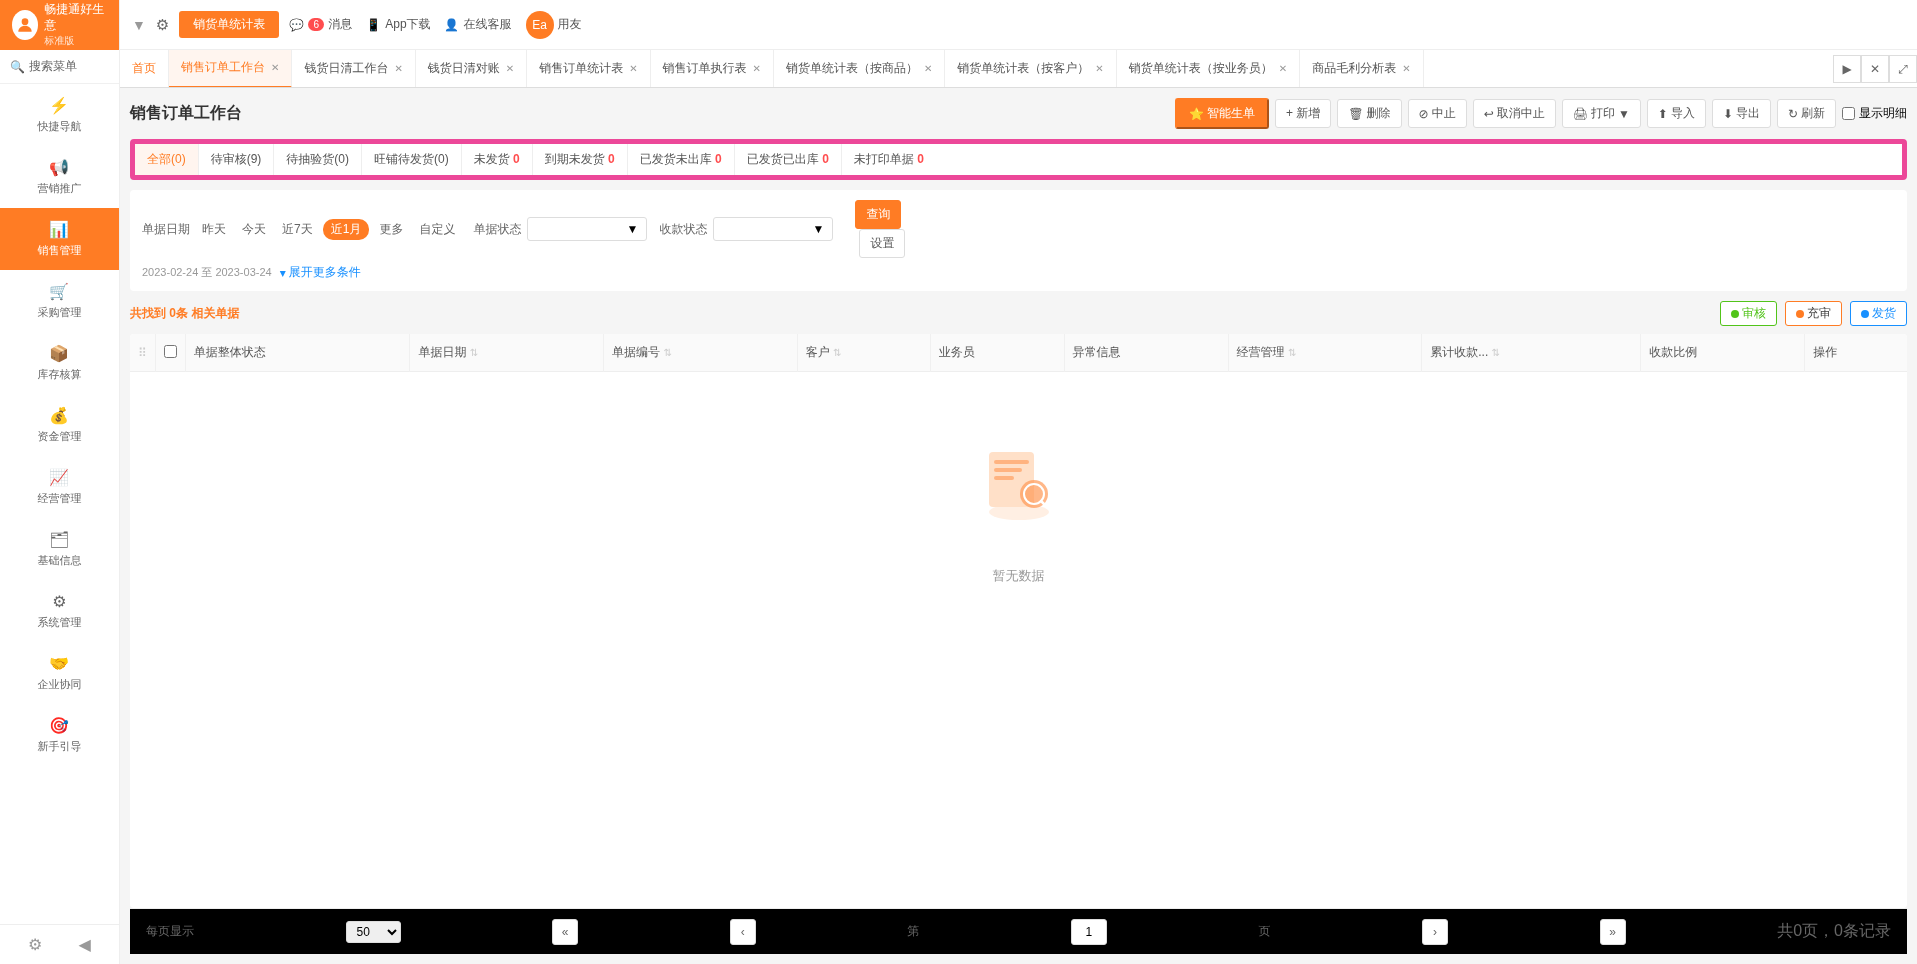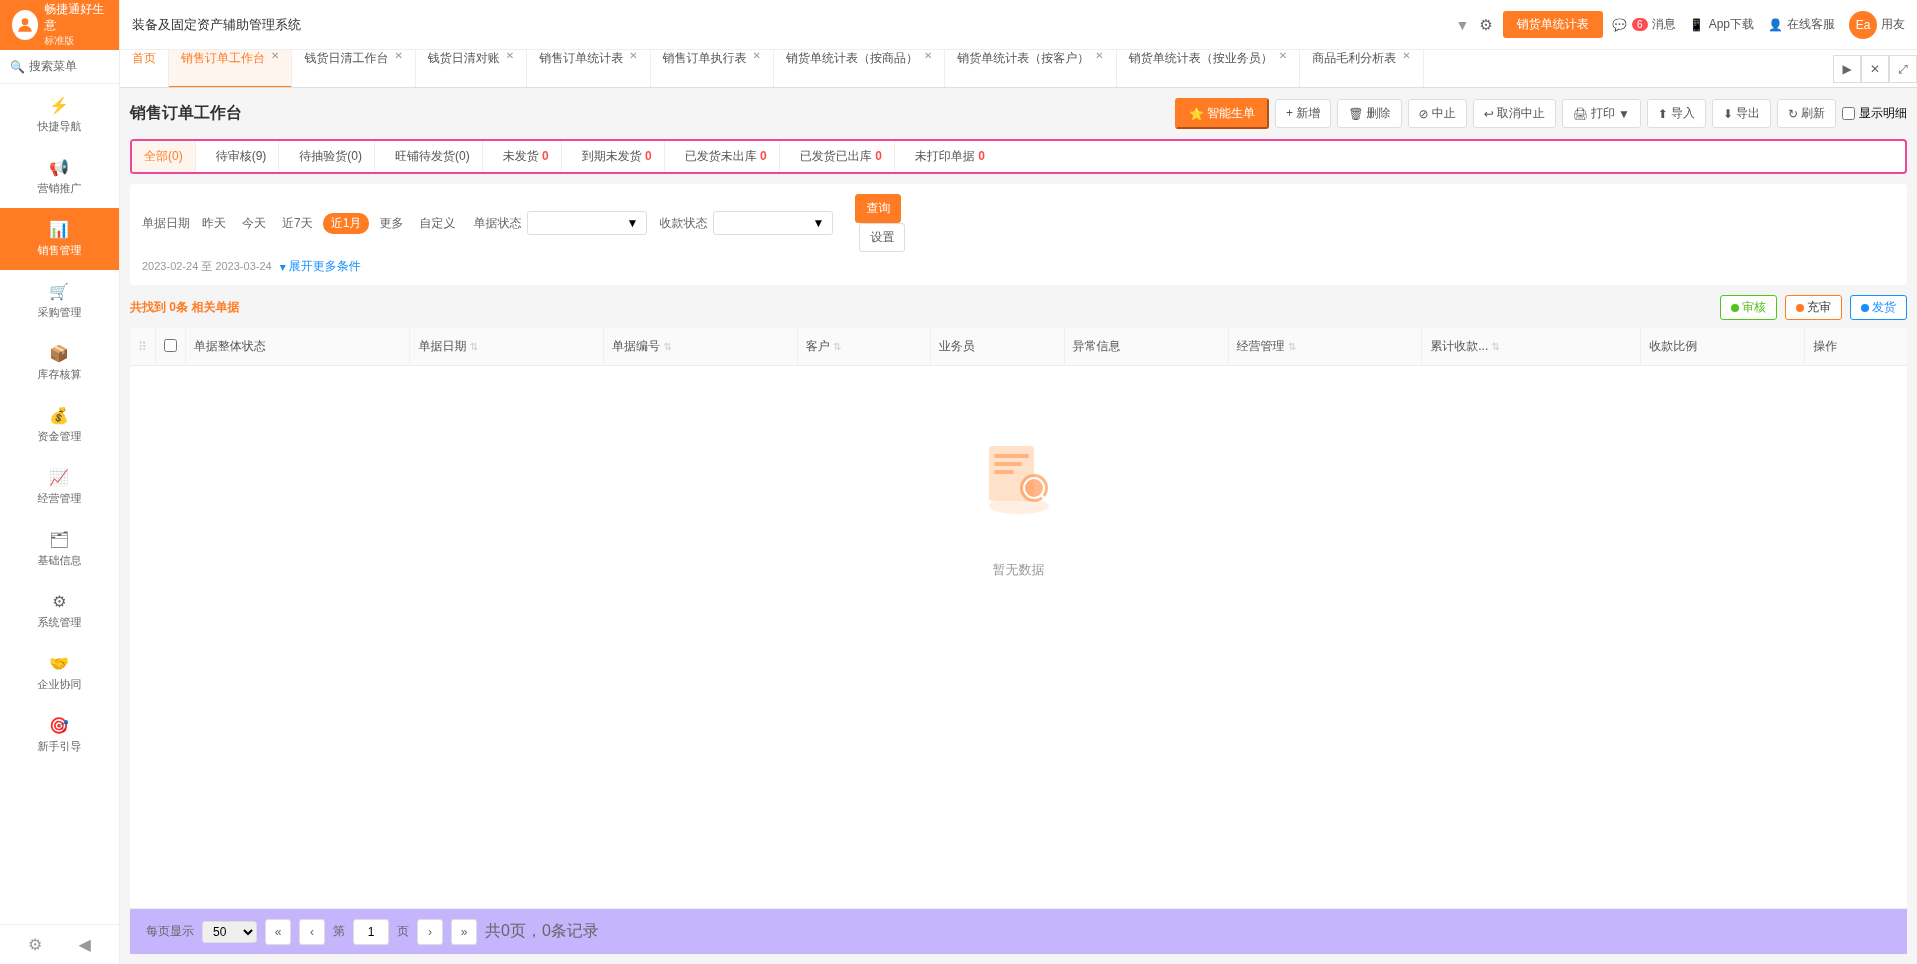--- a/index.html
+++ b/index.html
@@ -28,38 +28,38 @@
     .topbar-title { font-size: 13px; color: #333; flex: 1; }
     .topbar-system-btn { padding: 5px 14px; background: #ff7c24; color: #fff; border: none; border-radius: 3px; cursor: pointer; font-size: 12px; }
     .topbar-actions { display: flex; align-items: center; gap: 14px; color: #555; }
     .topbar-actions .action-item { display: flex; align-items: center; gap: 4px; cursor: pointer; font-size: 12px; color: #555; }
     .badge { background: #ff4d4f; color: #fff; border-radius: 8px; padding: 1px 5px; font-size: 10px; min-width: 16px; text-align: center; }
     .settings-icon { color: #666; cursor: pointer; font-size: 15px; }
     .avatar { width: 28px; height: 28px; background: #ff7c24; border-radius: 50%; display: flex; align-items: center; justify-content: center; color: #fff; font-size: 12px; }
 
     
     .tabbar { height: 38px; background: #fff; display: flex; align-items: center; border-bottom: 1px solid #ddd; overflow: hidden; }
-    .tab-item { display: flex; gap: 4px; padding: 0 12px; height: 38px; cursor: pointer; border-right: 1px solid #eee; white-space: nowrap; font-size: 12px; color: #555; flex-shrink: 0; }
+    .tab-item { display: flex; align-items: center; gap: 4px; padding: 0 12px; height: 38px; cursor: pointer; border-right: 1px solid #eee; white-space: nowrap; font-size: 12px; color: #555; flex-shrink: 0; }
     .tab-item.active { background: #fff5ef; color: #ff7c24; border-bottom: 2px solid #ff7c24; }
     .tab-item.home { color: #ff7c24; background: #fff; }
     .tab-close { font-size: 10px; color: #999; cursor: pointer; margin-left: 2px; }
     .tab-nav-btns { display: flex; align-items: center; margin-left: auto; flex-shrink: 0; }
     .tab-nav-btn { width: 28px; height: 28px; display: flex; align-items: center; justify-content: center; cursor: pointer; color: #666; border: 1px solid #ddd; background: #fff; }
 
     
     .content { flex: 1; display: flex; flex-direction: column; overflow: hidden; background: #f5f5f5; padding: 10px; }
     .page-header { display: flex; align-items: center; justify-content: space-between; margin-bottom: 10px; }
     .page-title { font-size: 16px; font-weight: bold; color: #333; }
     .toolbar { display: flex; align-items: center; gap: 6px; flex-wrap: wrap; }
     .btn { padding: 5px 10px; border: 1px solid #ddd; background: #fff; border-radius: 3px; cursor: pointer; font-size: 12px; color: #555; display: flex; align-items: center; gap: 3px; }
     .btn-primary { background: #ff7c24; color: #fff; border-color: #ff7c24; }
     .btn-smart { background: #ff7c24; color: #fff; border-color: #ff7c24; display: flex; align-items: center; gap: 3px; padding: 5px 12px; border-radius: 3px; cursor: pointer; font-size: 12px; }
 
     
-    .filter-tabs { display: flex; gap: 8px; background: #fff; border-radius: 4px; margin-bottom: 10px; border: 2px solid #ec4899; overflow: hidden; }
+    .filter-tabs { display: flex; gap: 0; background: #fff; border-radius: 4px; margin-bottom: 10px; border: 5px solid #ec4899; overflow: hidden; }
     .filter-tab { padding: 7px 12px; cursor: pointer; color: #555; font-size: 12px; border-right: 1px solid #eee; white-space: nowrap; }
     .filter-tab:last-child { border-right: none; }
     .filter-tab.active { background: #fff5ef; color: #ff7c24; }
     .filter-tab .count-red { color: #ff4d4f; font-weight: bold; }
 
     
     .filter-area { background: #fff; border-radius: 4px; padding: 10px 12px; margin-bottom: 10px; }
     .filter-row { display: flex; align-items: center; gap: 12px; flex-wrap: wrap; }
     .filter-item { display: flex; align-items: center; gap: 6px; }
     .filter-label { color: #666; white-space: nowrap; font-size: 12px; }
@@ -86,21 +86,21 @@
     thead th { padding: 10px 8px; text-align: left; font-weight: 500; color: #555; font-size: 12px; white-space: nowrap; border-right: 1px solid #f0f0f0; }
     thead th:last-child { border-right: none; }
     .sort-icon { color: #ccc; font-size: 10px; }
 
     
     .empty-state { display: flex; flex-direction: column; align-items: center; justify-content: center; padding: 60px 0; }
     .empty-icon { font-size: 80px; margin-bottom: 16px; }
     .empty-text { color: #999; font-size: 13px; }
 
     
-    .pagination { height: 46px; background: #c4b5fd; border-top: 1px solid #eee; display: flex; align-items: center; justify-content: flex-start; padding: 0 16px; gap: 8px; flex-shrink: 0; }
+    .pagination { height: 46px; background: #000000; border-top: 1px solid #eee; display: flex; align-items: center; justify-content: space-between; padding: 0 16px; gap: 8px; flex-shrink: 0; }
     .pagination-label { color: #666; font-size: 12px; }
     .pagination-select { border: 1px solid #ddd; border-radius: 3px; padding: 2px 6px; font-size: 12px; cursor: pointer; }
     .pagination-btn { width: 26px; height: 26px; border: 1px solid #ddd; background: #fff; cursor: pointer; display: flex; align-items: center; justify-content: center; border-radius: 3px; color: #666; font-size: 12px; }
     .pagination-input { width: 36px; height: 26px; border: 1px solid #ddd; border-radius: 3px; text-align: center; font-size: 12px; }
     .pagination-total { color: #666; font-size: 16px; }
 
     .checkbox-col { width: 30px; }
     .drag-col { width: 20px; color: #ccc; }
 
     .content-inner { flex: 1; display: flex; flex-direction: column; overflow: hidden; }
@@ -173,21 +173,20 @@
 
   <div class="sidebar-bottom">
     <span class="sidebar-bottom-icon">⚙</span>
     <span class="sidebar-bottom-icon">◀</span>
   </div>
 </div>
 
 <div class="main">
 
   <div class="topbar">
-    <span class="topbar-title">装备及固定资产辅助管理系统</span>
     <span style="color:#999;cursor:pointer;font-size:14px;">▼</span>
     <span class="settings-icon">⚙</span>
     <button class="topbar-system-btn">销货单统计表</button>
 
     <div class="topbar-actions">
       <div class="action-item">
         <span>💬</span>
         <span class="badge">6</span>
         <span>消息</span>
       </div>

